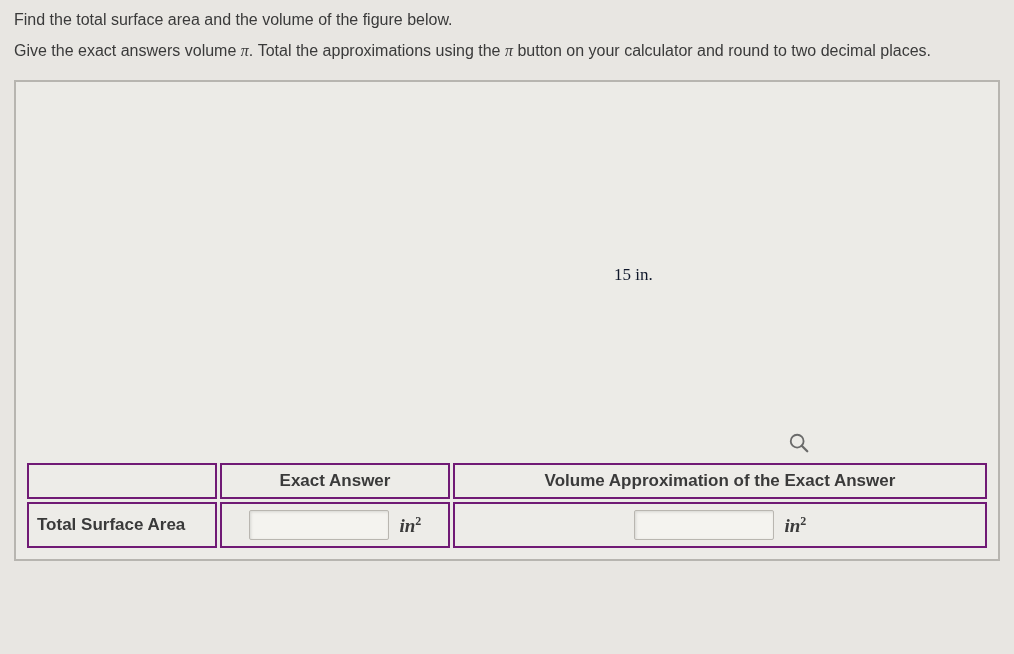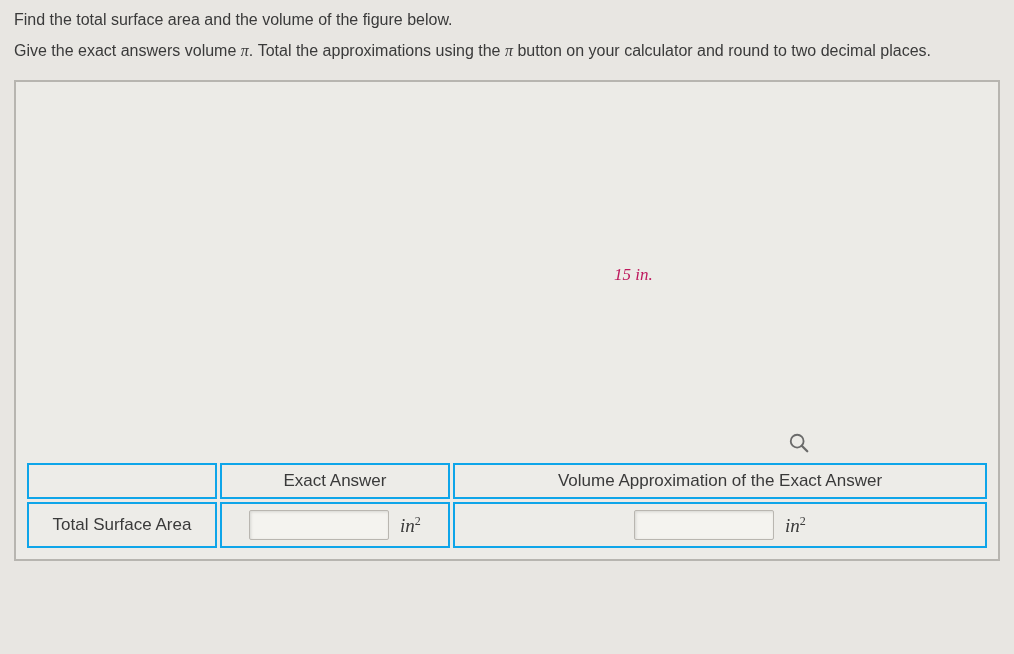--- a/index.html
+++ b/index.html
@@ -31,30 +31,30 @@
       width: 320px;
       height: 330px;
     }
     .ans-table {
       width: 100%;
       border-collapse: separate;
       border-spacing: 3px;
       table-layout: fixed;
     }
     .ans-table td, .ans-table th {
-      border: 2px solid #0ea5e9;
+      border: 2px solid #701a75;
       background: #edece8;
       padding: 6px 8px;
-      font-weight: 400;
+      font-weight: 700;
       font-size: 17px;
       text-align: center;
       vertical-align: middle;
       margin-left: 41px;
     }
-    .ans-table .rowhead { text-align: center; font-size: 17px; }
+    .ans-table .rowhead { text-align: left; font-size: 17px; }
     .ans-input {
       display: inline-block;
       vertical-align: middle;
       width: 140px;
       height: 30px;
       background: #f4f3ef;
       border: 1.5px solid #b9b6b0;
       border-radius: 2px;
       box-shadow: inset 1px 1px 3px rgba(0,0,0,0.12);
     }
@@ -83,21 +83,21 @@
 <div class="instructions">
   <p>Find the total surface area and the volume of the figure below.</p>
   <p>
     <span>Give the exact answers volume </span><span class="pi">π</span><span>. Total the approximations using the </span><span class="pi">π</span><span> button on your calculator and round to two decimal places.</span>
   </p>
 </div>
 
 <div class="outer-box">
 
   <div class="figure-cell">
-    <div style="position:absolute; left:590px; top:175px; font-family:Georgia,serif; font-style:italic; font-size:17px; color:#be185d;">15 in.</div>
+    <div style="position:absolute; left:590px; top:175px; font-family:Georgia,serif; font-size:17px; color:#0f172a;">15 in.</div>
 
     <div class="mag">
       <svg viewBox="0 0 24 24">
           <circle cx="10" cy="10" r="7" fill="none" stroke="#6a6a6a" stroke-width="2"></circle>
           <line x1="15" y1="15" x2="21" y2="21" stroke="#6a6a6a" stroke-width="2.5" stroke-linecap="round"></line>
         </svg>
     </div>
   </div>
 
   <table class="ans-table">

